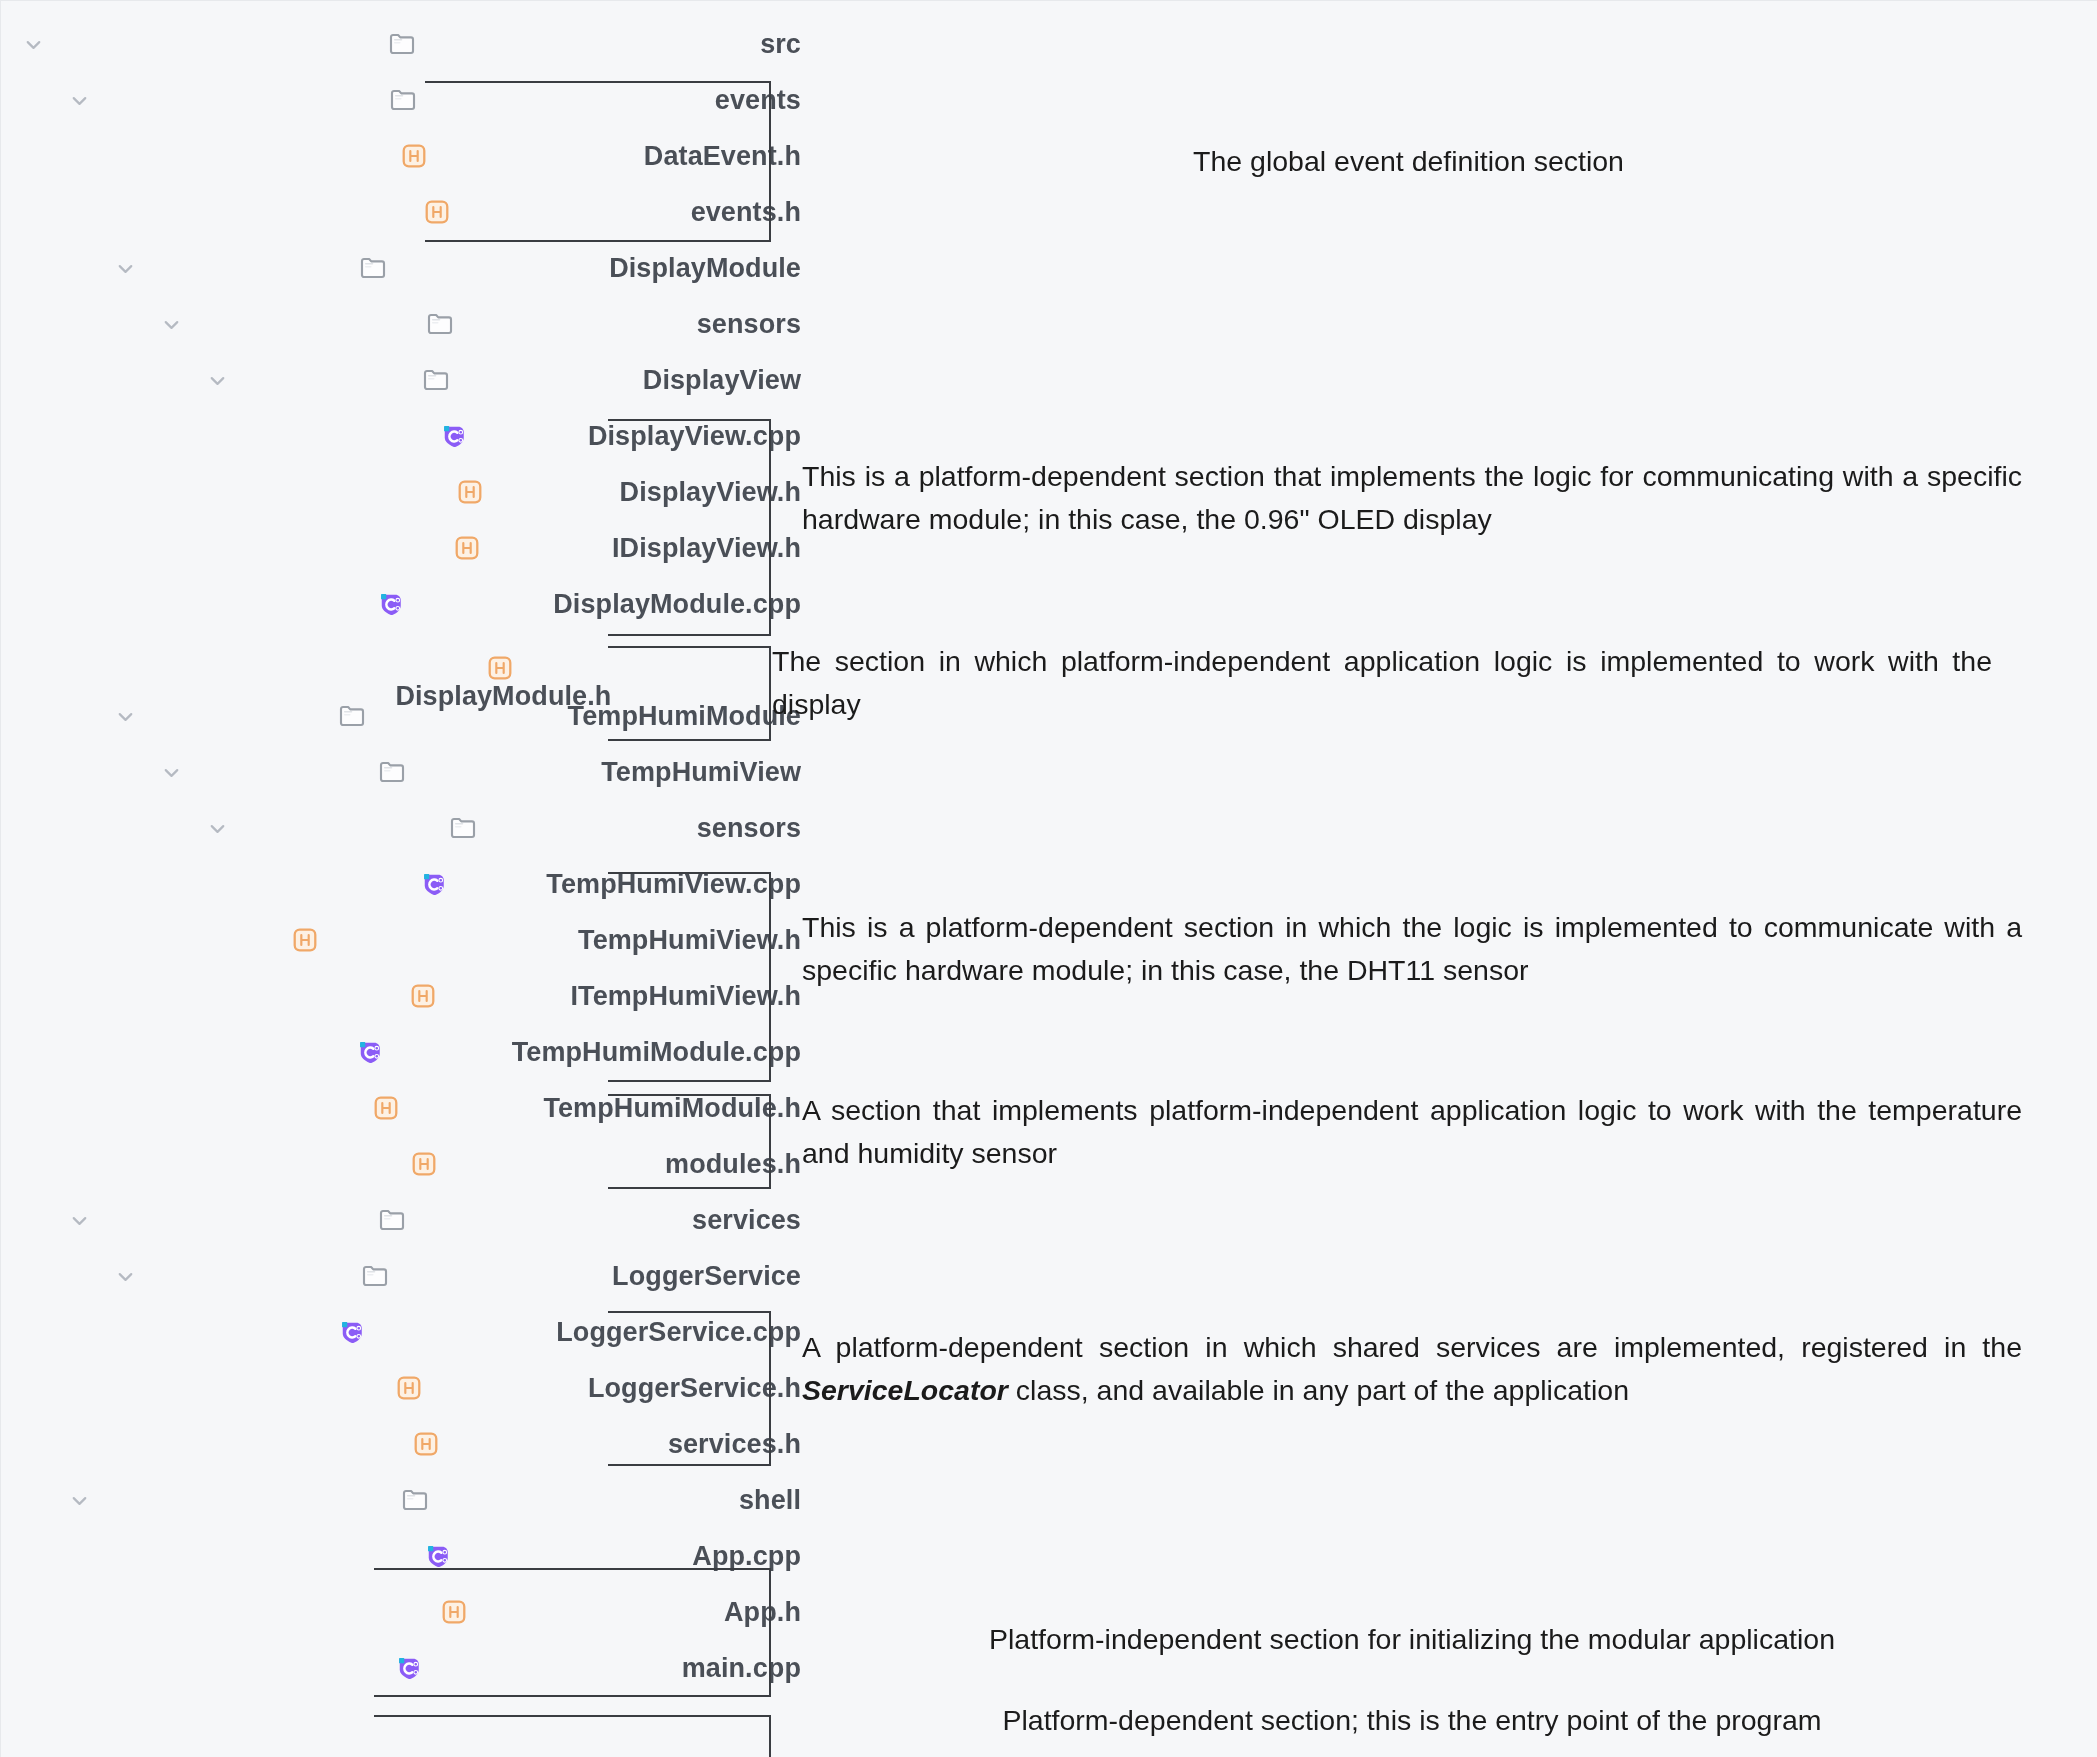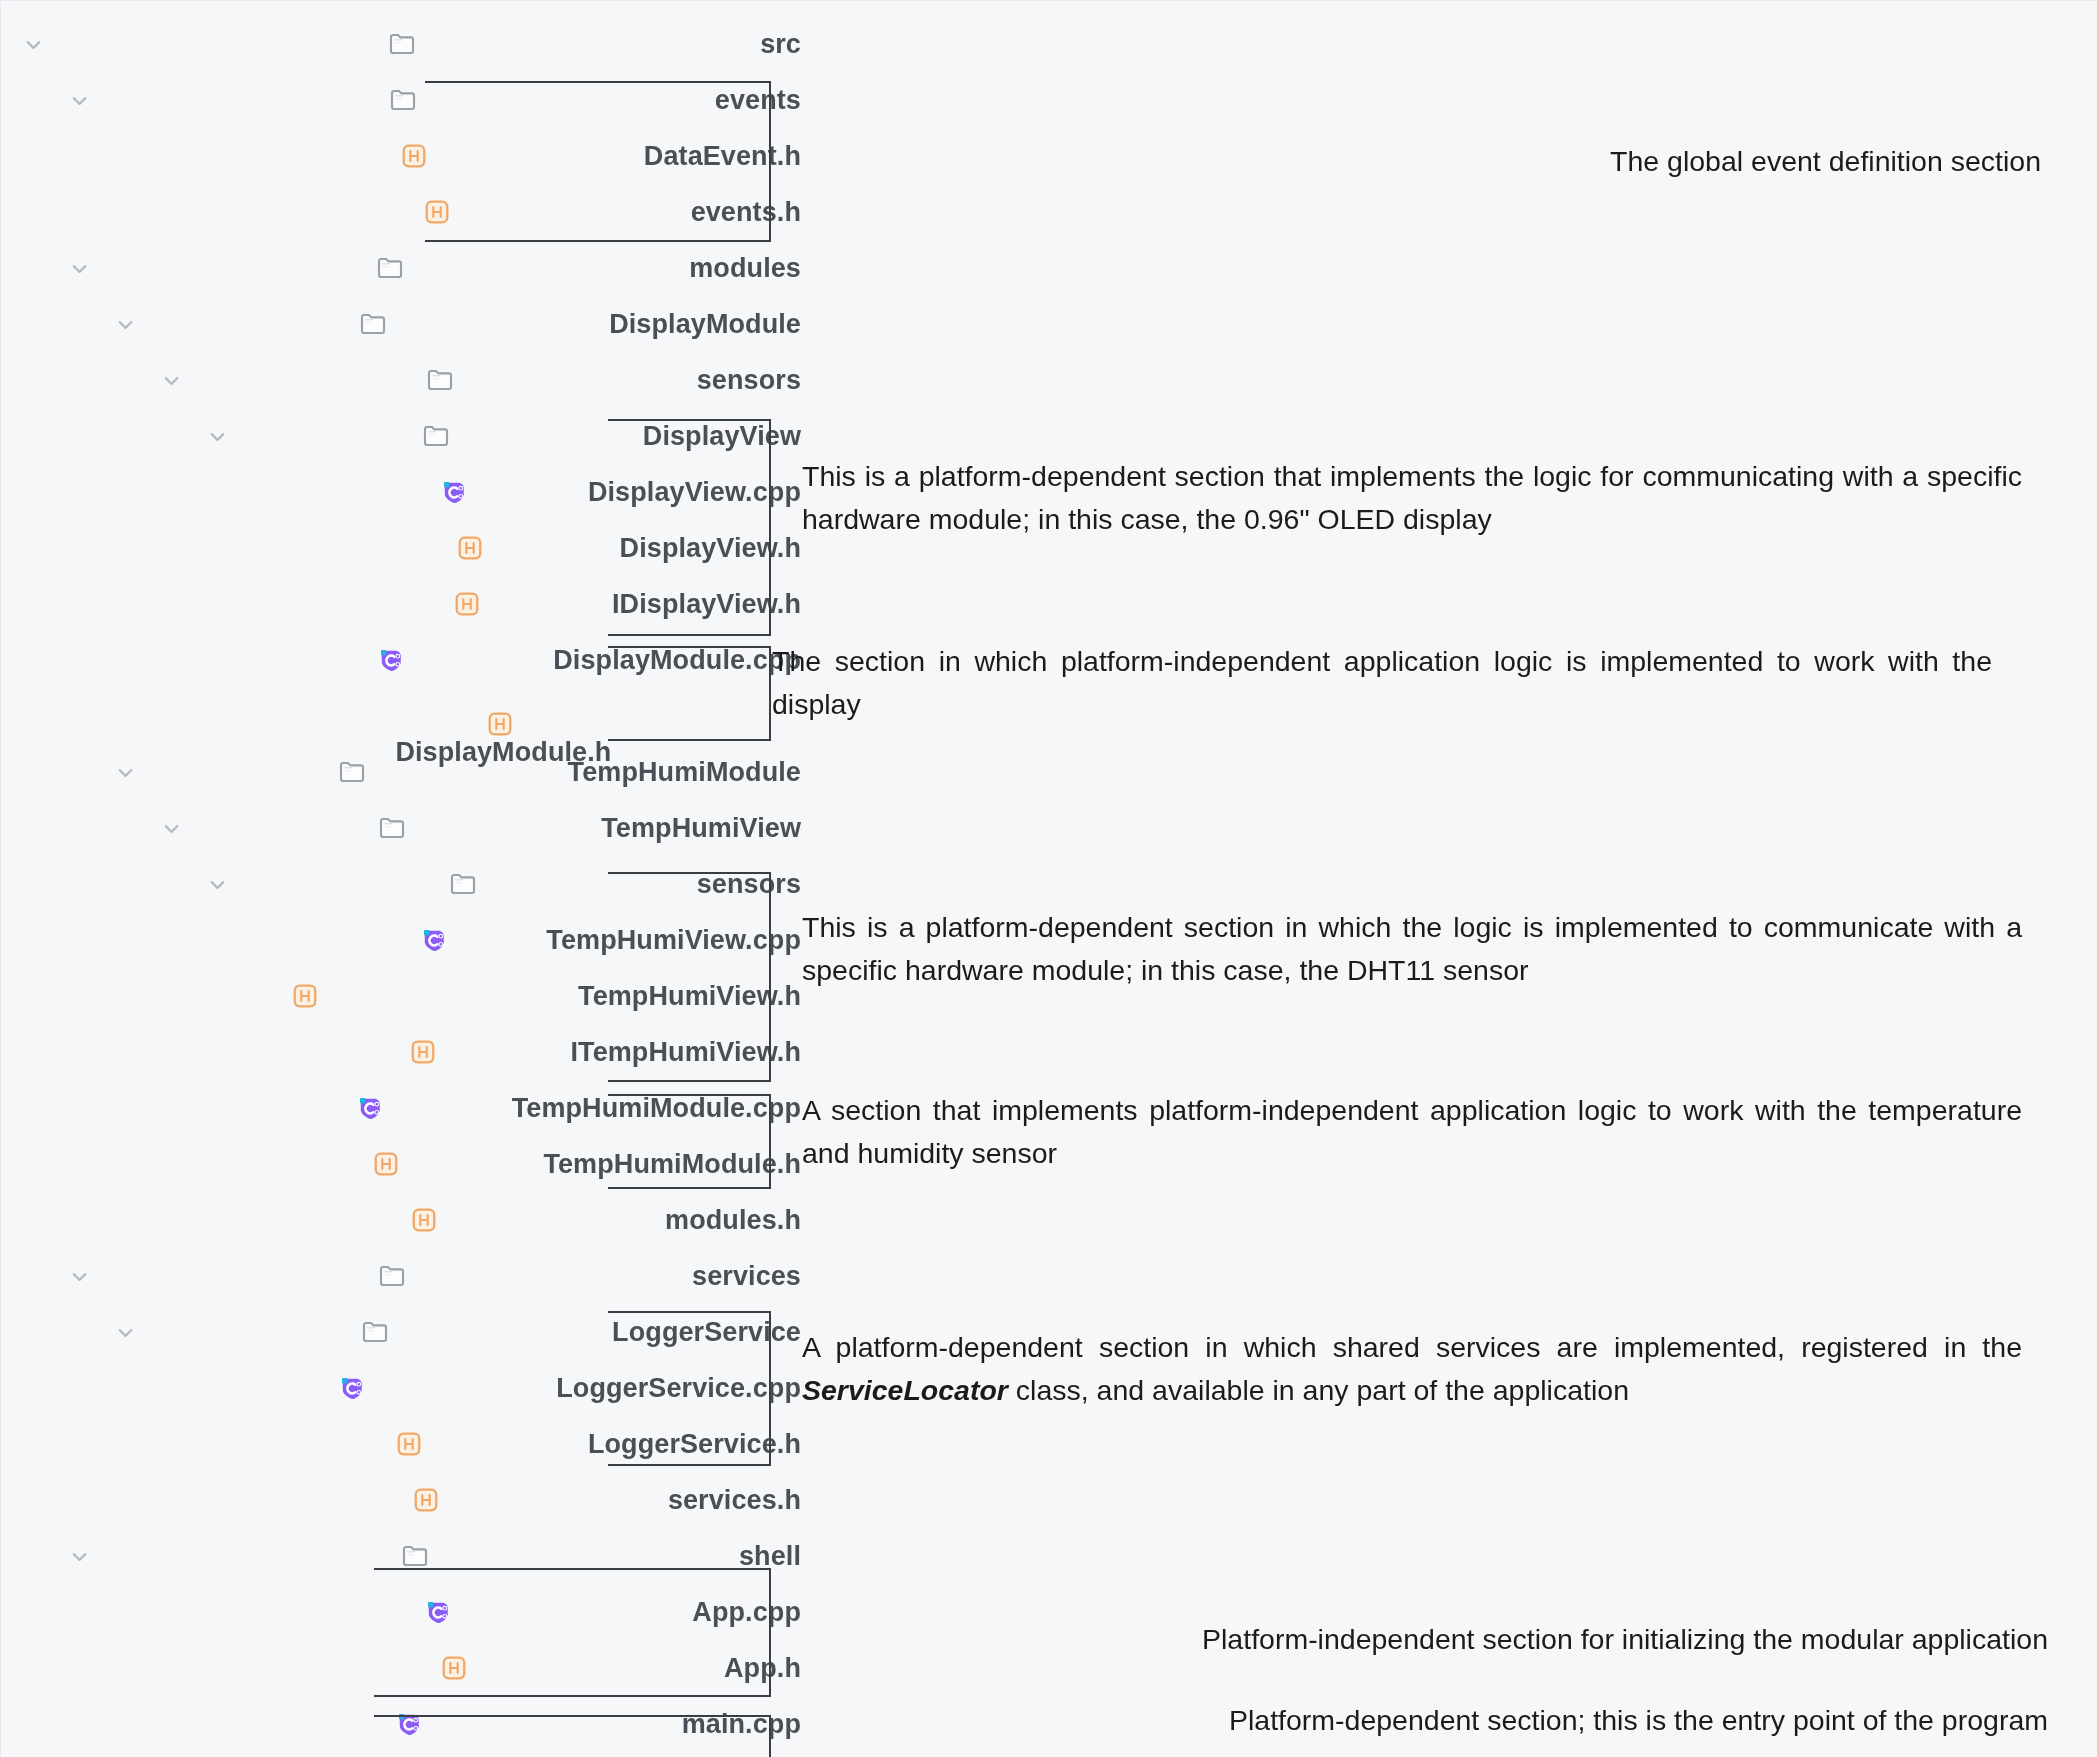--- a/index.html
+++ b/index.html
@@ -72,21 +72,21 @@
   
   .note {
     position: absolute;
     font-size: 28.5px;
     line-height: 1.5;
     color: #1b1b1b;
     text-align: justify;
     text-justify: inter-word;
     font-weight: 400;
   }
-  .note.left { text-align: right; margin-left: 26px; }
+  .note.left { text-align: center; }
   .note b {
     font-weight: 700;
     font-style: italic;
   }
 </style>
 </head>
 <body>
 
 <div id="page">
 
@@ -141,35 +141,20 @@
             <path d="M6 9.5 L12 15.5 L18 9.5" stroke="#b5bac2" stroke-width="2.3" stroke-linecap="round" stroke-linejoin="round"></path>
           </svg>
         </span>
         <span class="ficon">
           <svg width="26" height="26" viewBox="0 0 24 24" aria-hidden="true">
             <rect x="2.5" y="2.5" width="19" height="19" rx="4.6" ry="4.6" fill="#fdf1e4" stroke="#f0a868" stroke-width="2.1"></rect>
             <path d="M8.6 7.4v9.2M15.4 7.4v9.2M8.6 12h6.8" stroke="#f0a868" stroke-width="2.0" stroke-linecap="round"></path>
           </svg>
         </span>
         <span class="label">events.h</span>
-      </div>
-      <div class="row" style="padding-left: 60px;">
-        <span class="twisty">
-          <svg width="23" height="23" viewBox="0 0 24 24" fill="none" aria-hidden="true">
-            <path d="M6 9.5 L12 15.5 L18 9.5" stroke="#b5bac2" stroke-width="2.3" stroke-linecap="round" stroke-linejoin="round"></path>
-          </svg>
-        </span>
-        <span class="ficon">
-          <svg width="30" height="30" viewBox="0 0 24 24" fill="none" aria-hidden="true">
-            <path d="M3.2 6.4a1.6 1.6 0 0 1 1.6-1.6h4.1l1.7 1.9h8.6a1.6 1.6 0 0 1 1.6 1.6v9.3a1.6 1.6 0 0 1-1.6 1.6H4.8a1.6 1.6 0 0 1-1.6-1.6z" stroke="#9aa0a8" stroke-width="1.7" stroke-linejoin="round" fill="#fdfdfe"></path>
-            <path d="M6.2 8.6h5.4" stroke="#dfe2e6" stroke-width="1.3" stroke-linecap="round"></path>
-            <path d="M6.2 11.0h4.0" stroke="#eceef1" stroke-width="1.3" stroke-linecap="round"></path>
-          </svg>
-        </span>
-        <span class="label">modules</span>
       </div>
       <div class="row" style="padding-left: 106px;">
         <span class="twisty">
           <svg width="23" height="23" viewBox="0 0 24 24" fill="none" aria-hidden="true">
             <path d="M6 9.5 L12 15.5 L18 9.5" stroke="#b5bac2" stroke-width="2.3" stroke-linecap="round" stroke-linejoin="round"></path>
           </svg>
         </span>
         <span class="ficon">
           <svg width="30" height="30" viewBox="0 0 24 24" fill="none" aria-hidden="true">
             <path d="M3.2 6.4a1.6 1.6 0 0 1 1.6-1.6h4.1l1.7 1.9h8.6a1.6 1.6 0 0 1 1.6 1.6v9.3a1.6 1.6 0 0 1-1.6 1.6H4.8a1.6 1.6 0 0 1-1.6-1.6z" stroke="#9aa0a8" stroke-width="1.7" stroke-linejoin="round" fill="#fdfdfe"></path>

